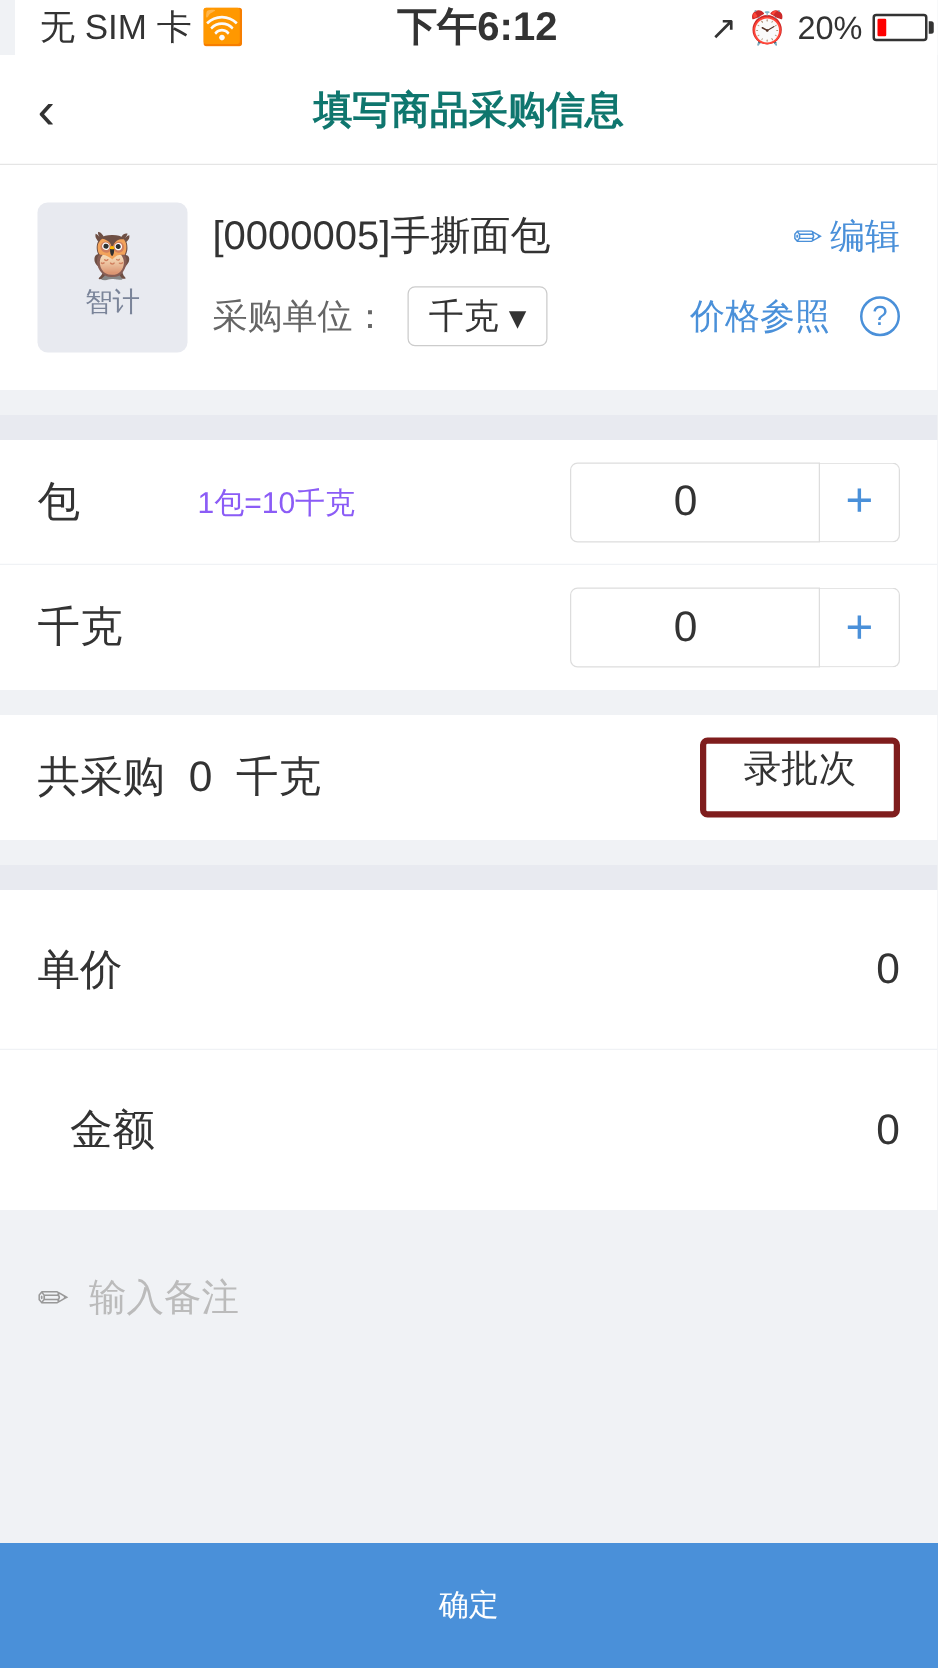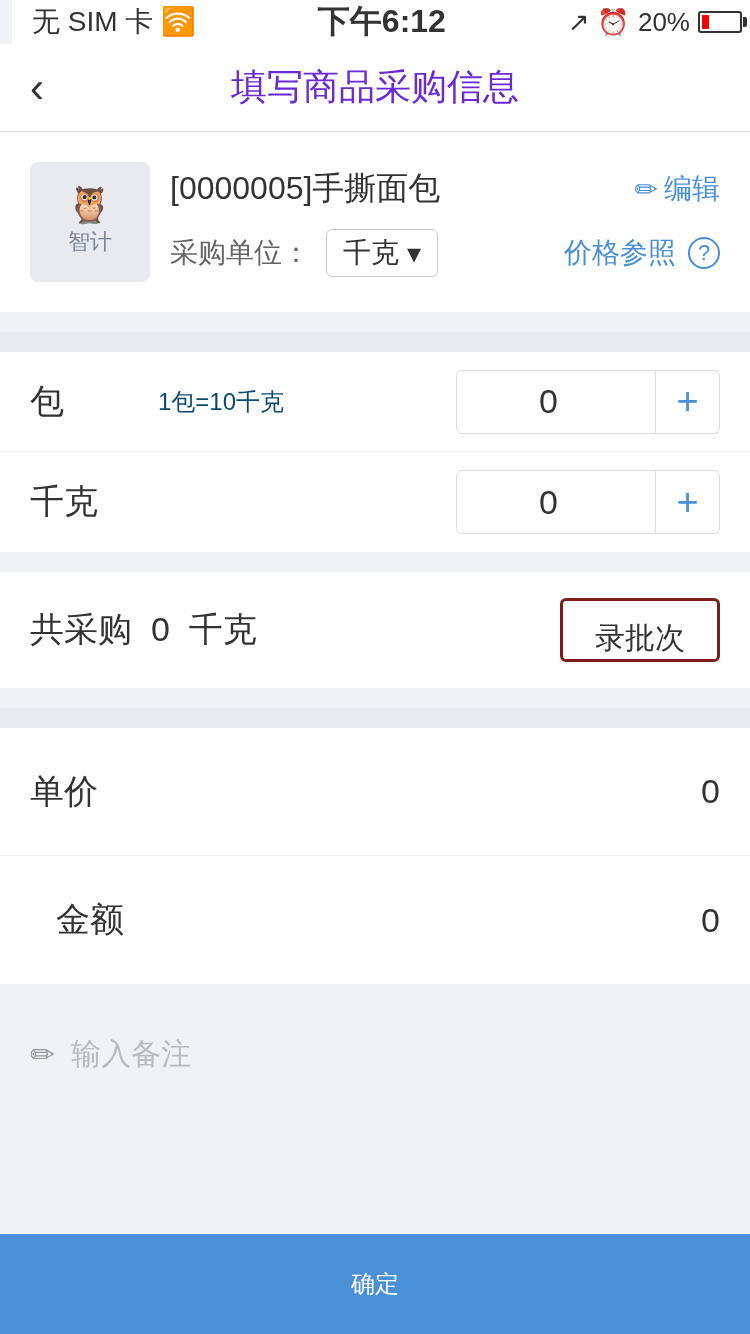--- a/index.html
+++ b/index.html
@@ -69,23 +69,23 @@
     }
     .nav-back {
       position: absolute;
       left: 30px;
       font-size: 42px;
       color: #333;
       cursor: pointer;
       line-height: 1;
     }
     .nav-title {
-      font-size: 36px;
-      font-weight: 400;
-      color: #6d28d9;
+      font-size: 31px;
+      font-weight: 700;
+      color: #0f766e;
     }
 
     
     .content {
       background: #f0f2f5;
     }
 
     
     .product-card {
       background: #fff;
@@ -160,21 +160,21 @@
       background: #fff;
       display: flex;
       align-items: center;
       gap: 8px;
     }
     .price-ref {
       font-size: 28px;
       color: #4a90d9;
       display: flex;
       align-items: center;
-      gap: 12px;
+      gap: 24px;
       margin-left: auto;
     }
     .price-ref-circle {
       width: 32px;
       height: 32px;
       border: 2px solid #4a90d9;
       border-radius: 50%;
       display: flex;
       align-items: center;
       justify-content: center;
@@ -194,21 +194,21 @@
       border-bottom: 1px solid #f0f2f5;
     }
     .input-row:last-child { border-bottom: none; }
     .input-label {
       font-size: 34px;
       color: #333;
       min-width: 120px;
     }
     .input-sublabel {
       font-size: 24px;
-      color: #0c4a6e;
+      color: #8b5cf6;
       margin-left: 8px;
     }
     .input-right {
       margin-left: auto;
       display: flex;
       align-items: center;
       gap: 0;
     }
     .qty-input {
       width: 200px;
@@ -237,35 +237,35 @@
 
     
     .summary-section {
       background: #fff;
       margin-bottom: 20px;
     }
     .summary-row {
       display: flex;
       align-items: center;
       padding: 0 30px;
-      height: 116px;
+      height: 100px;
     }
     .summary-text {
       font-size: 34px;
       color: #333;
     }
     .record-btn {
       margin-left: auto;
       width: 160px;
       height: 64px;
-      border: 3px solid #7f1d1d;
+      border: 5px solid #7f1d1d;
       border-radius: 6px;
       background: #fff;
       display: flex;
-      align-items: flex-end;
+      align-items: flex-start;
       justify-content: center;
       font-size: 30px;
       color: #333;
       cursor: pointer;
     }
 
     
     .price-section {
       background: #fff;
       margin-bottom: 20px;

